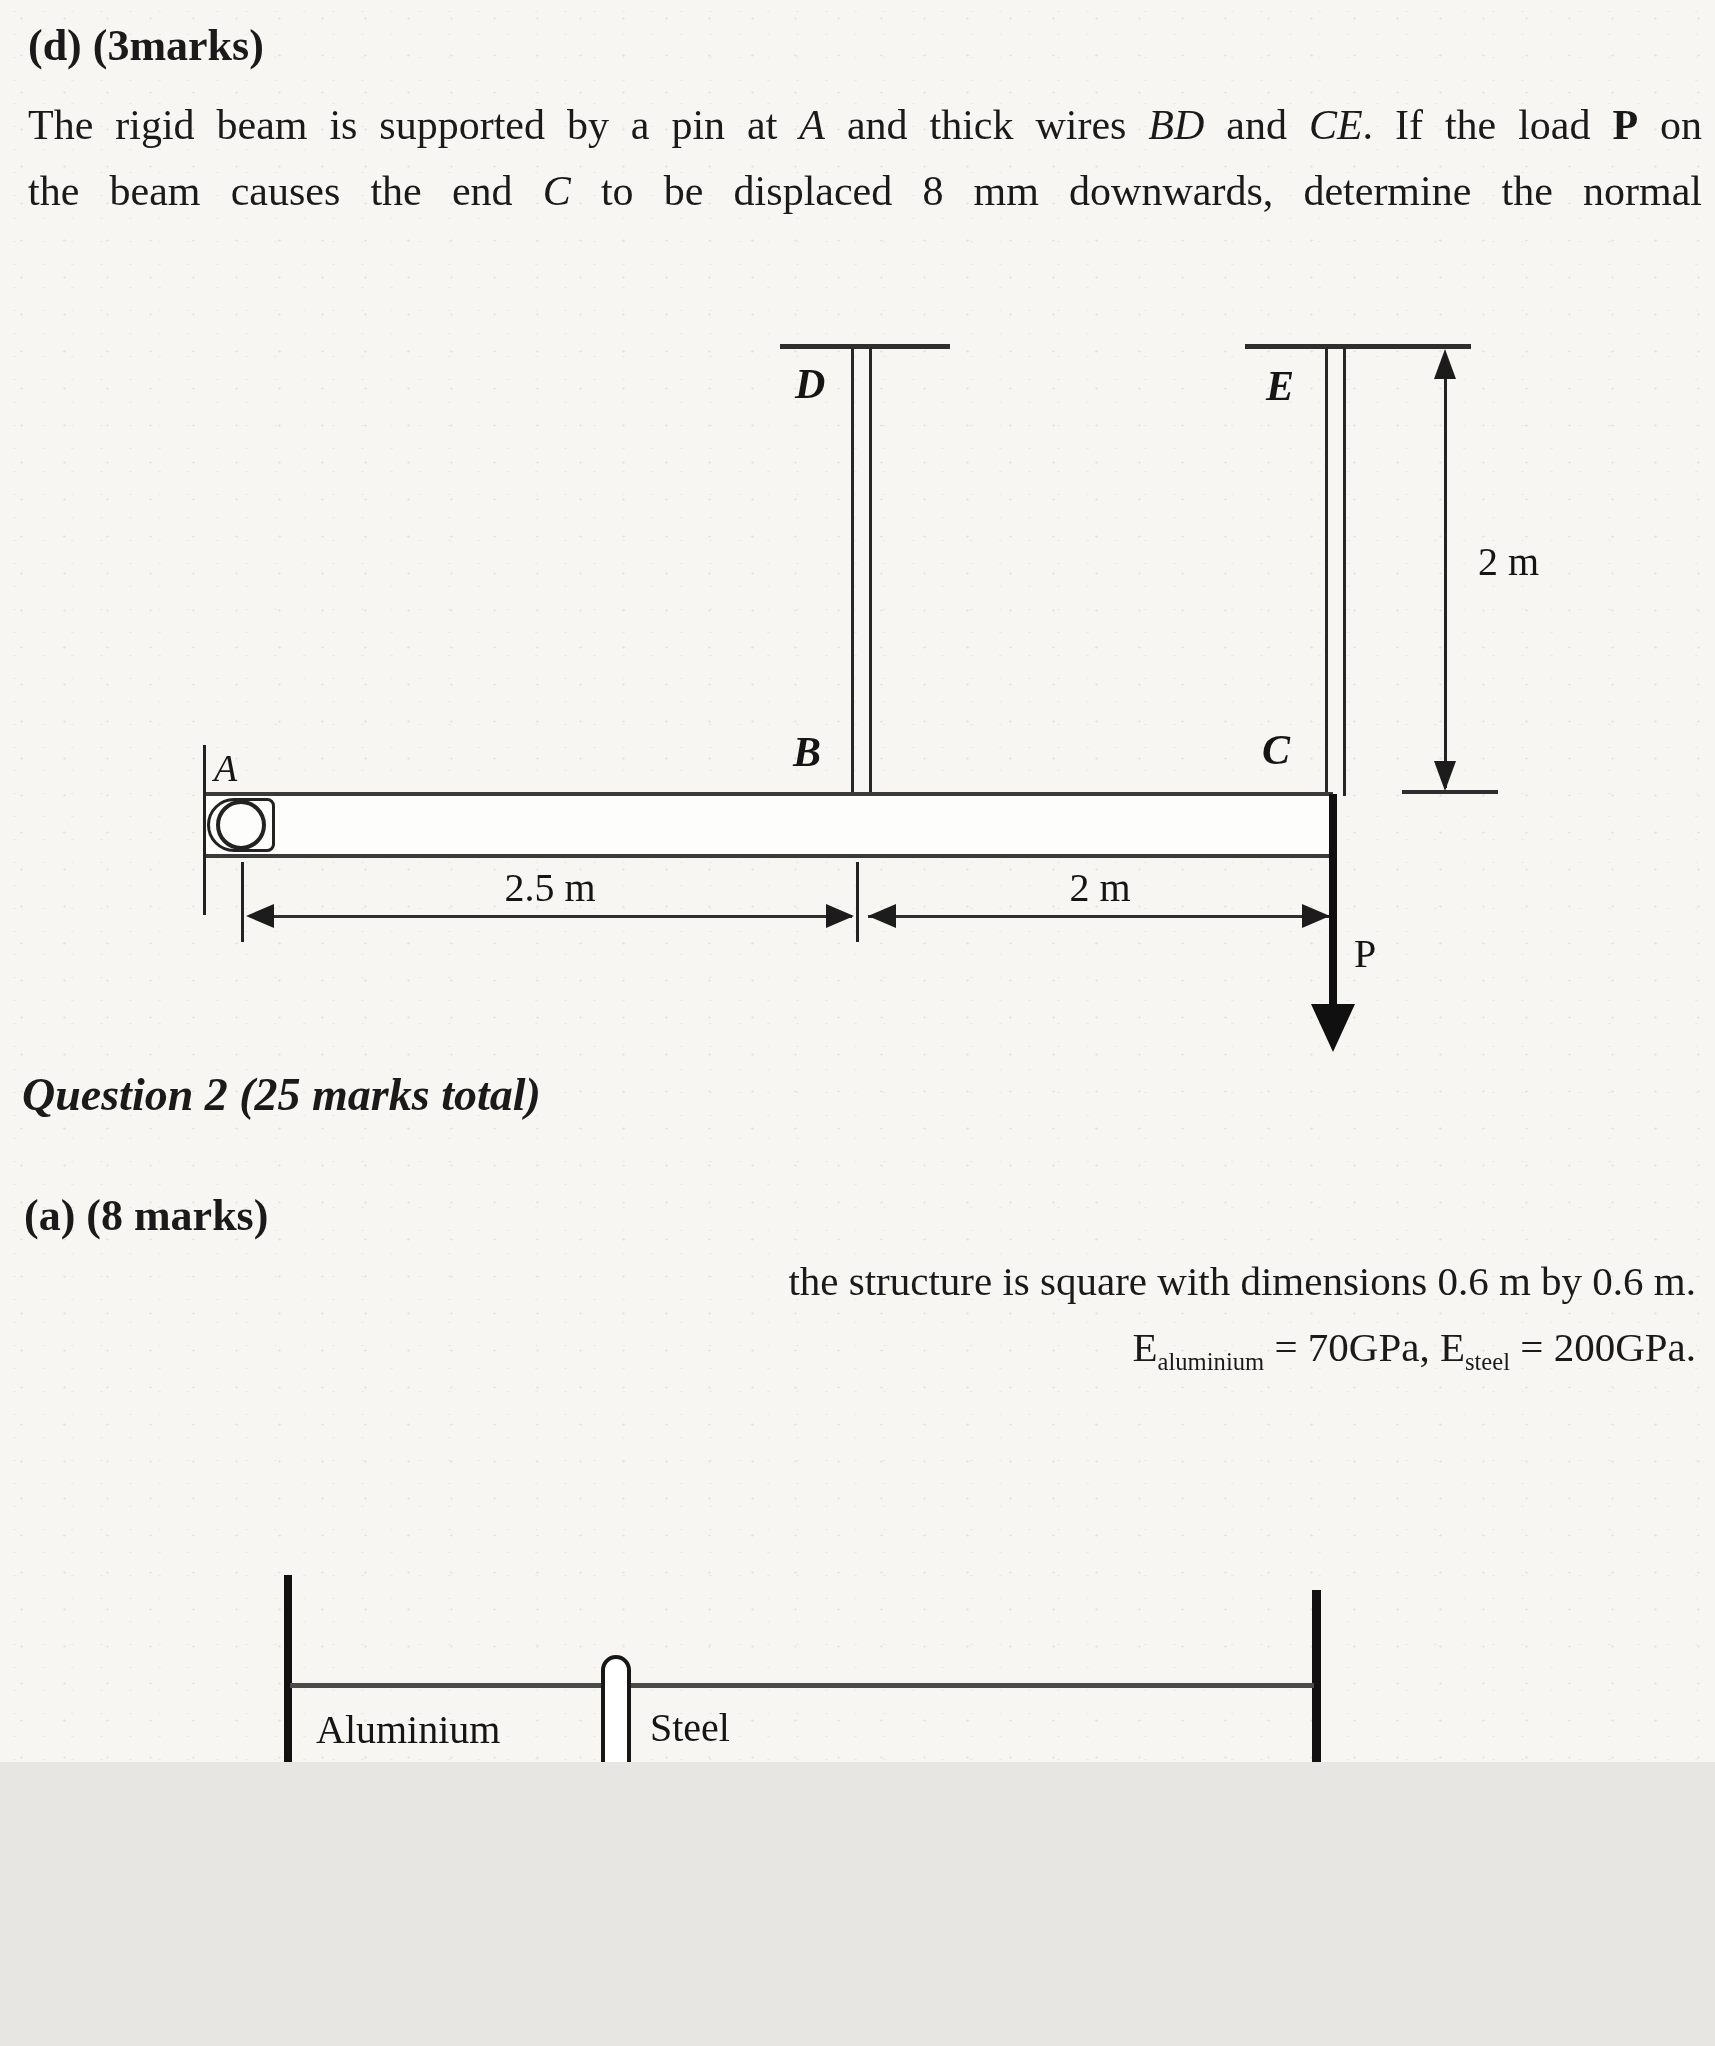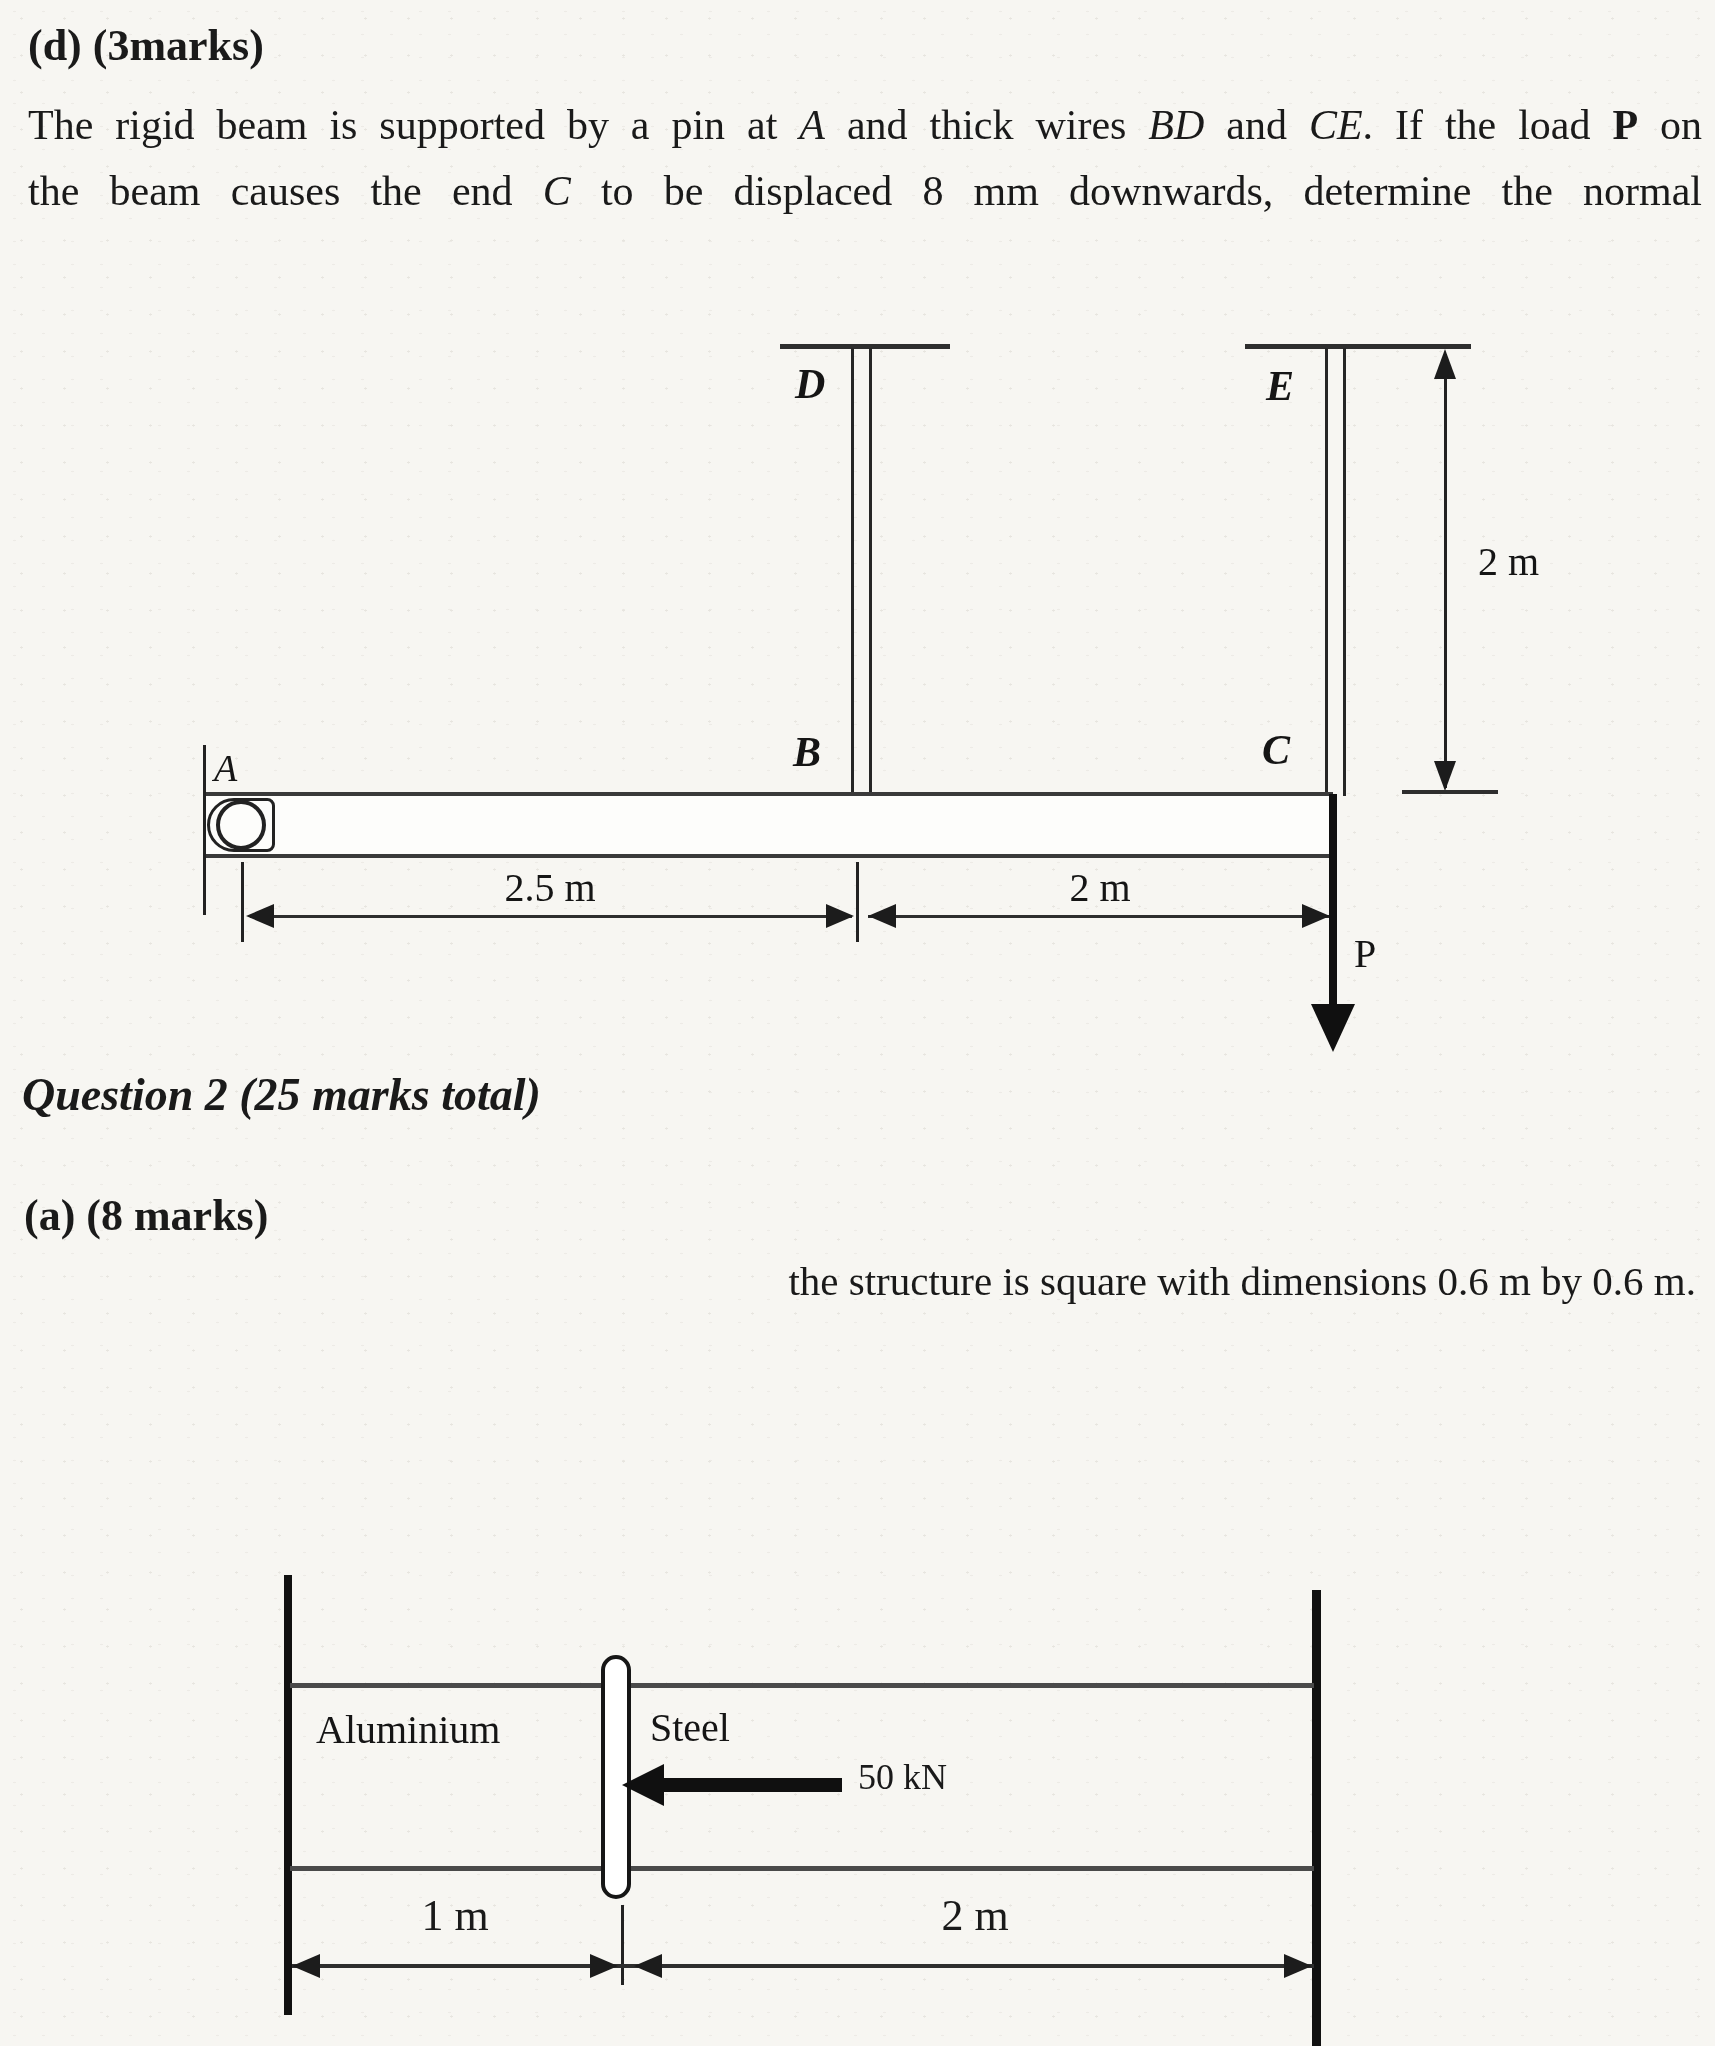--- a/index.html
+++ b/index.html
@@ -1,18 +1,18 @@
 <!DOCTYPE html>
 <html><head>
 <meta charset="utf-8">
 <style>
   html,body{margin:0;padding:0;background:#e8e6e2;}
   .page{
     position:relative;
-    width:1715px;height:2046px;
+    width:1715px;height:1762px;
     margin:0 auto;
     background:#f7f6f2;
     background-image:
       radial-gradient(#e7e5df 1px, transparent 1.4px),
       radial-gradient(#edebe6 1px, transparent 1.3px);
     background-size:43px 37px, 29px 23px;
     font-family:"Liberation Serif", serif;
     color:#1a1a1a;
     overflow:hidden;
   }
@@ -103,20 +103,21 @@
 
     <div class="abs" style="left:1329px;top:794px;width:8px;height:212px;background:#101010;"></div>
     <div class="arr bigdown" style="left:1311px;top:1004px;"></div>
     <div class="abs lbl" style="left:1354px;top:930px;">P</div>
   </div>
 
   <div class="abs q2-heading" style="left:22px;top:1068px;">Question 2 (25 marks total)</div>
   <div class="abs h-bold" style="left:24px;top:1186px;">(a) (8 marks)</div>
   <div class="abs q2-text" style="left:24px;top:1248px;">
       <div class="line"><span>the structure is square with dimensions 0.6 m by 0.6 m.</span></div>
+      <div class="line"><span>E</span><sub class="s">aluminium</sub><span> = 70GPa, E</span><sub class="s">steel</sub><span> = 200GPa.</span></div>
     </div>
 
   <div class="abs" style="left:0;top:1560px;width:1715px;height:486px;">
 
     <div class="abs vline" style="left:284px;top:15px;width:8px;height:440px;background:#111;"></div>
     <div class="abs vline" style="left:1312px;top:30px;width:9px;height:456px;background:#111;"></div>
 
     <div class="abs grayline" style="left:290px;top:123px;width:1024px;height:5px;"></div>
     <div class="abs grayline" style="left:290px;top:306px;width:1024px;height:5px;"></div>
 

